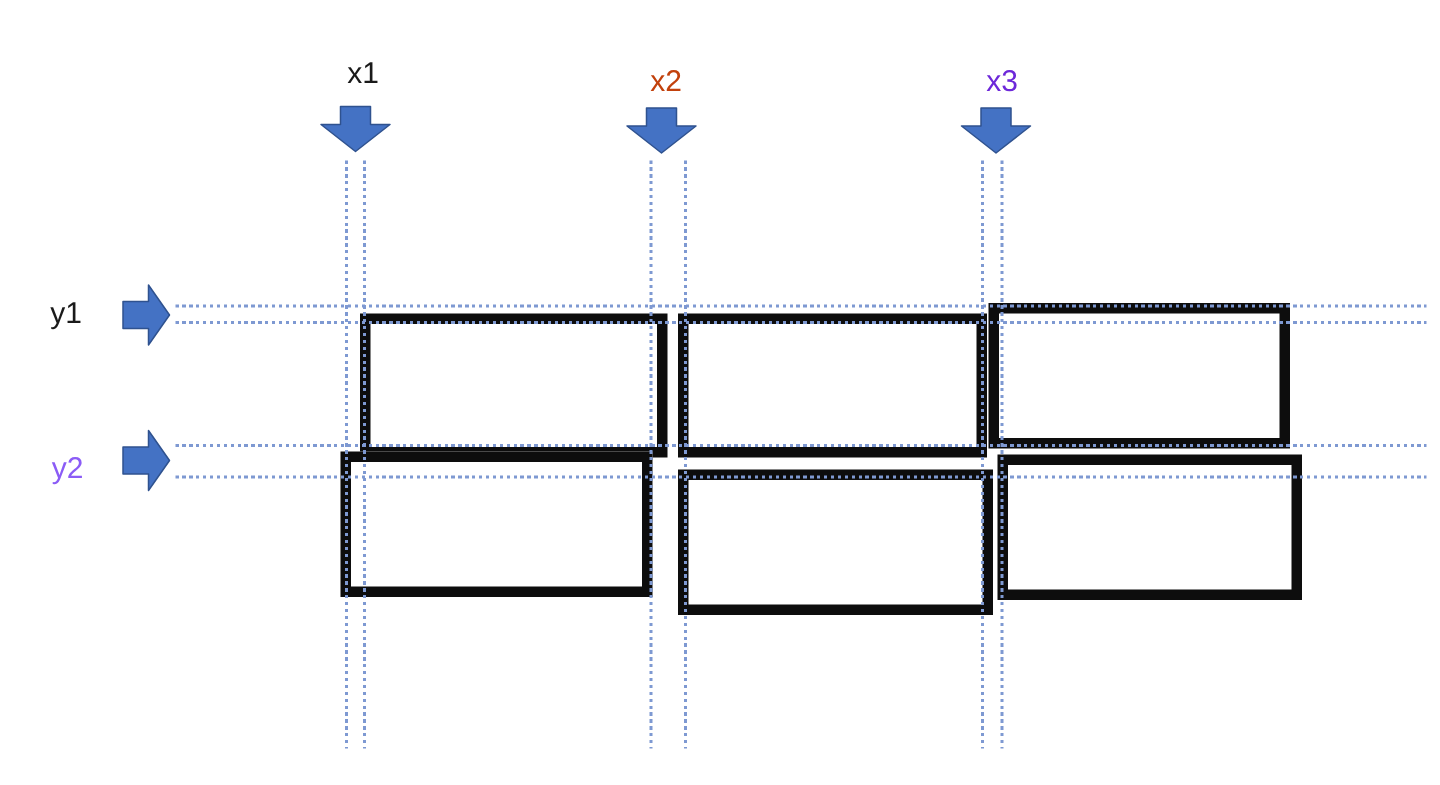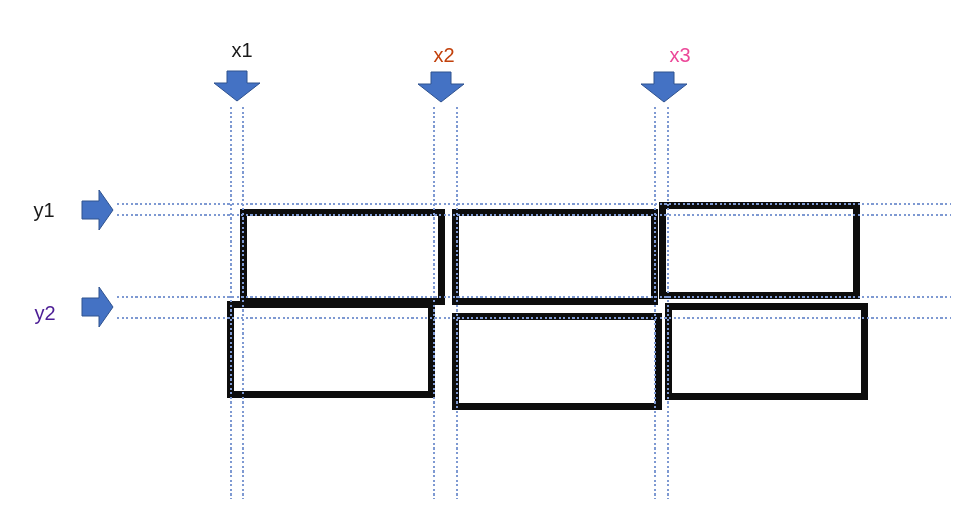--- a/index.html
+++ b/index.html
@@ -76,17 +76,17 @@
         <polygon points="13,0 33,0 33,12 46,12 23,30 0,12 13,12" fill="#4472C4" stroke="#2F528F" stroke-width="1" stroke-linejoin="round"></polygon>
       </svg>
       <svg class="arrow-svg" width="31" height="40" viewBox="0 0 31 40" style="left: 82px; top: 190px;">
         <polygon points="0,11 17,11 17,0 31,20 17,40 17,29 0,29" fill="#4472C4" stroke="#2F528F" stroke-width="1" stroke-linejoin="round"></polygon>
       </svg>
       <svg class="arrow-svg" width="31" height="40" viewBox="0 0 31 40" style="left: 82px; top: 287px;">
         <polygon points="0,11 17,11 17,0 31,20 17,40 17,29 0,29" fill="#4472C4" stroke="#2F528F" stroke-width="1" stroke-linejoin="round"></polygon>
       </svg>
       <div class="axis-label" style="left: 242px; top: 50px; color: rgb(26, 26, 26);">x1</div>
       <div class="axis-label" style="left: 444px; top: 55px; color: #c2410c;">x2</div>
-      <div class="axis-label" style="left: 668px; top: 55px; color: #ec4899; margin-left: 12px;">x3</div>
+      <div class="axis-label" style="left: 668px; top: 55px; color: #6d28d9;">x3</div>
       <div class="axis-label" style="left: 44px; top: 210px; color: rgb(26, 26, 26);">y1</div>
-      <div class="axis-label" style="left: 45px; top: 313px; color: #4c1d95;">y2</div>
+      <div class="axis-label" style="left: 45px; top: 313px; color: #8b5cf6;">y2</div>
     </div>
 </div>
 
 </body></html>

